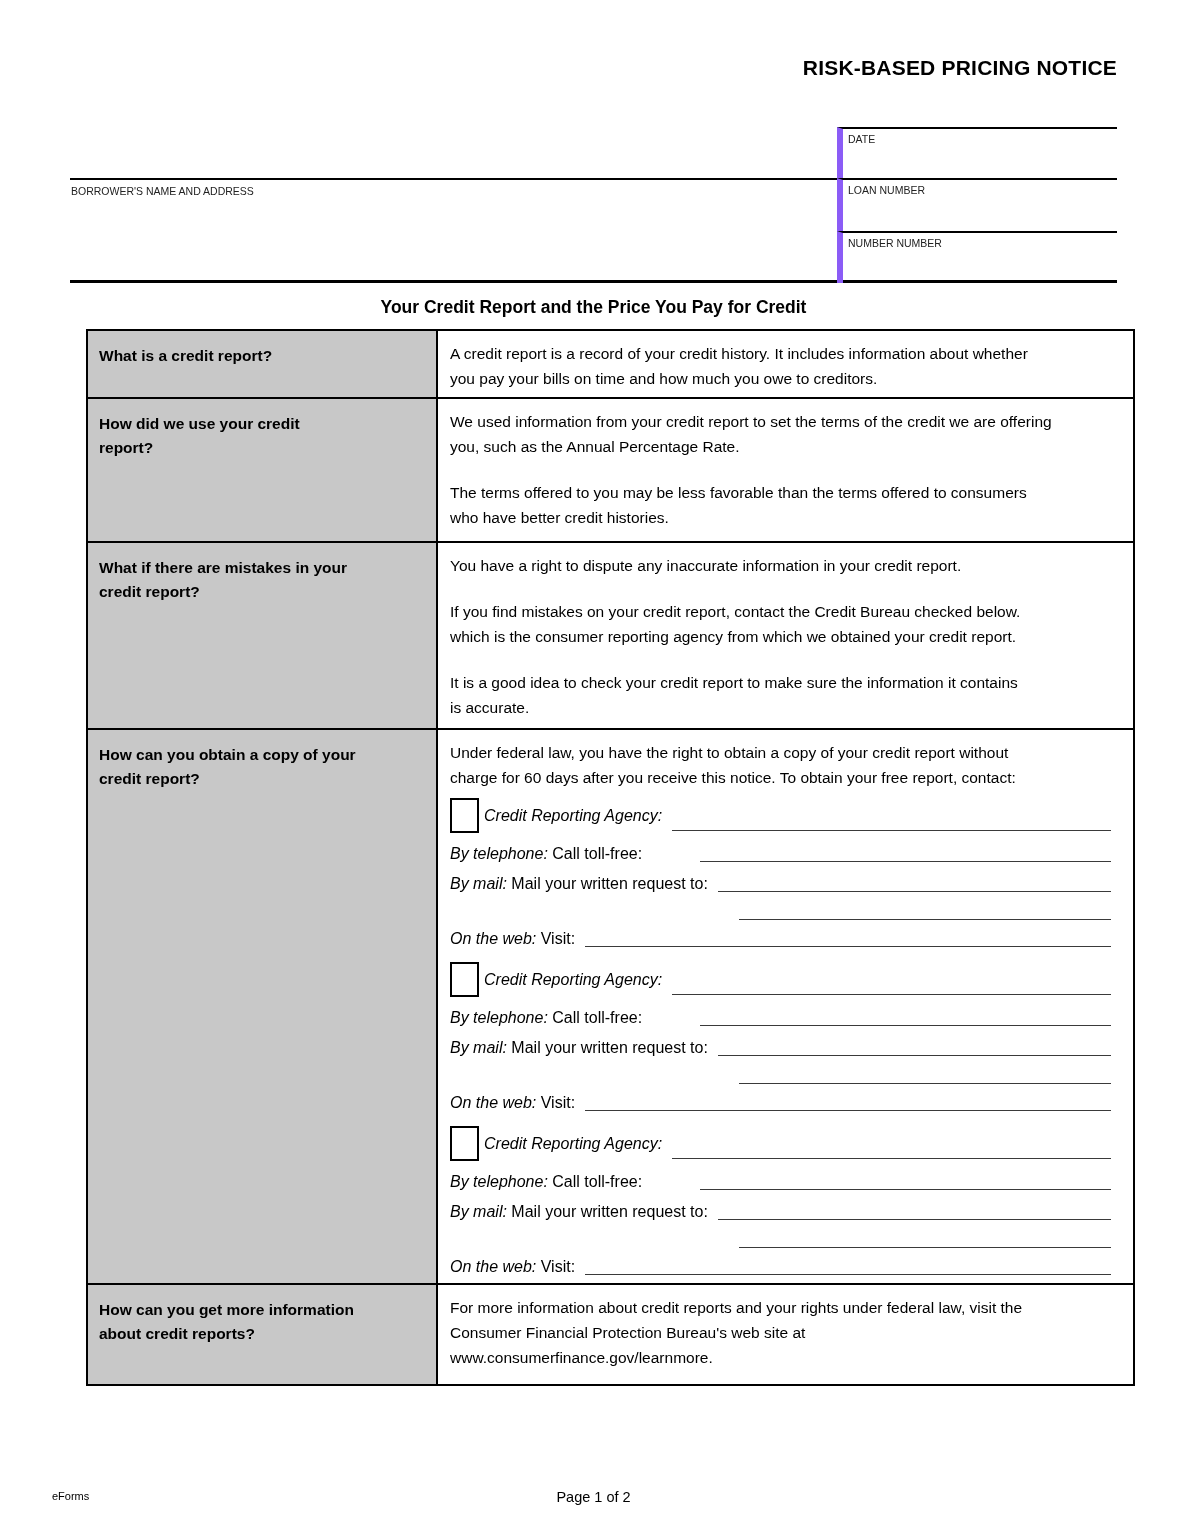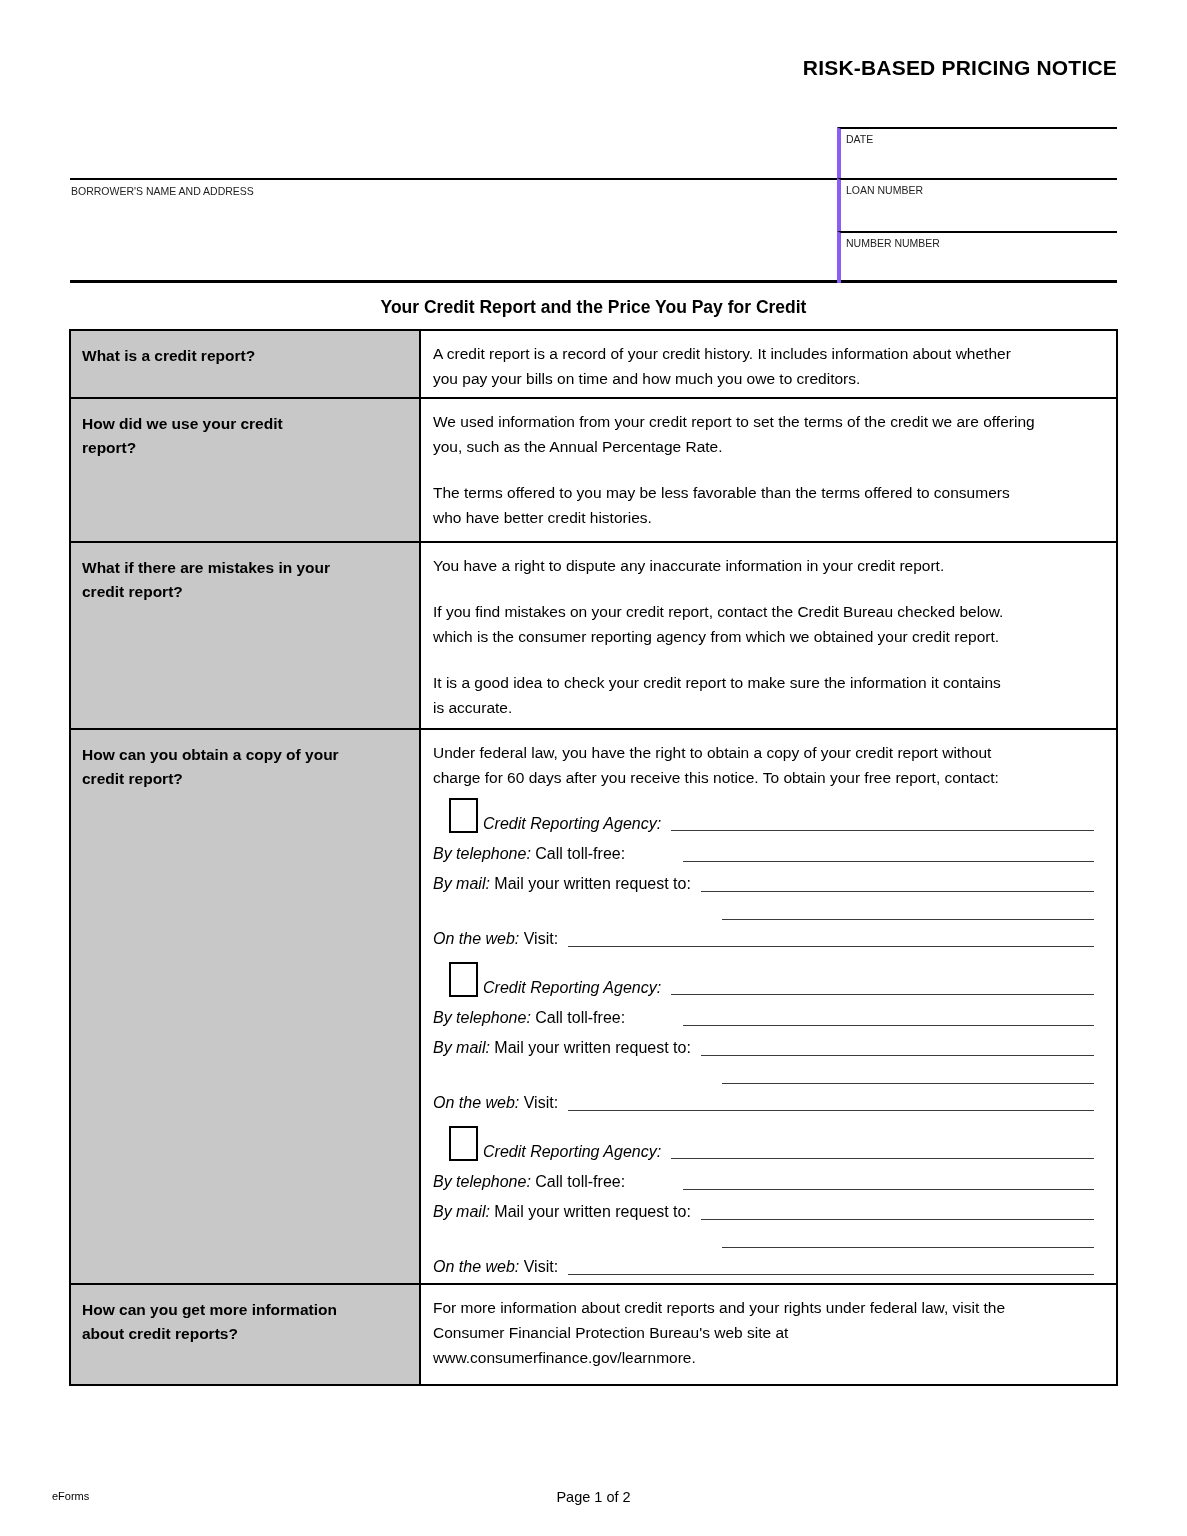--- a/index.html
+++ b/index.html
@@ -32,38 +32,38 @@
   }
   .hcell { position: absolute; font-size: 10.5px; color: #222; }
   .cell-borrower {
     left: 0; top: 51px; width: 767px; height: 105px;
     border-top: 2px solid #000;
     padding: 5px 0 0 1px;
   }
   .cell-date, .cell-loan, .cell-member {
     left: 767px; width: 280px;
     border-top: 2px solid #000;
-    border-left: 4px solid #8b5cf6;
+    border-left: 6px solid #8b5cf6;
     padding: 4px 0 0 5px;
   }
   .cell-date   { top: 0;     height: 51px; }
   .cell-loan   { top: 51px;  height: 53px; }
   .cell-member { top: 104px; height: 52px; }
   
   .section-title {
     position: absolute;
     top: 297px; left: 0; right: 0;
     text-align: center;
     font-size: 17.5px;
     font-weight: bold;
   }
   
   table.qa {
     position: absolute;
-    left: 69px; top: 329px;
+    left: 86px; top: 329px;
     width: 1049px;
     border-collapse: collapse;
     table-layout: fixed;
     padding-left: 16px;
   }
   table.qa td { border: 2px solid #000; vertical-align: top; }
   td.q {
     width: 350px;
     background: #c8c8c8;
     font-weight: bold;
@@ -80,21 +80,21 @@
   td.a p { white-space: pre-line; }
   td.a p + p { margin-top: 21px; }
   tr.r1 td { height: 68px; }
   tr.r2 td { height: 144px; }
   tr.r3 td { height: 187px; }
   tr.r4 td { height: 555px; }
   tr.r5 td { height: 101px; }
   
   .agency-block { margin-top: 8px; }
   .agency-block + .agency-block { margin-top: 13px; }
-  .cb-row { display: flex; align-items: flex-end; margin-left: 16px; }
+  .cb-row { display: flex; align-items: center; }
   .checkbox {
     width: 29px; height: 35px;
     border: 2px solid #000;
     background: #fff;
     flex: 0 0 auto;
     margin-right: 5px;
   }
   .cb-label { font-style: italic; font-size: 16px; line-height: 19px; }
   .line {
     flex: 1 1 auto;

